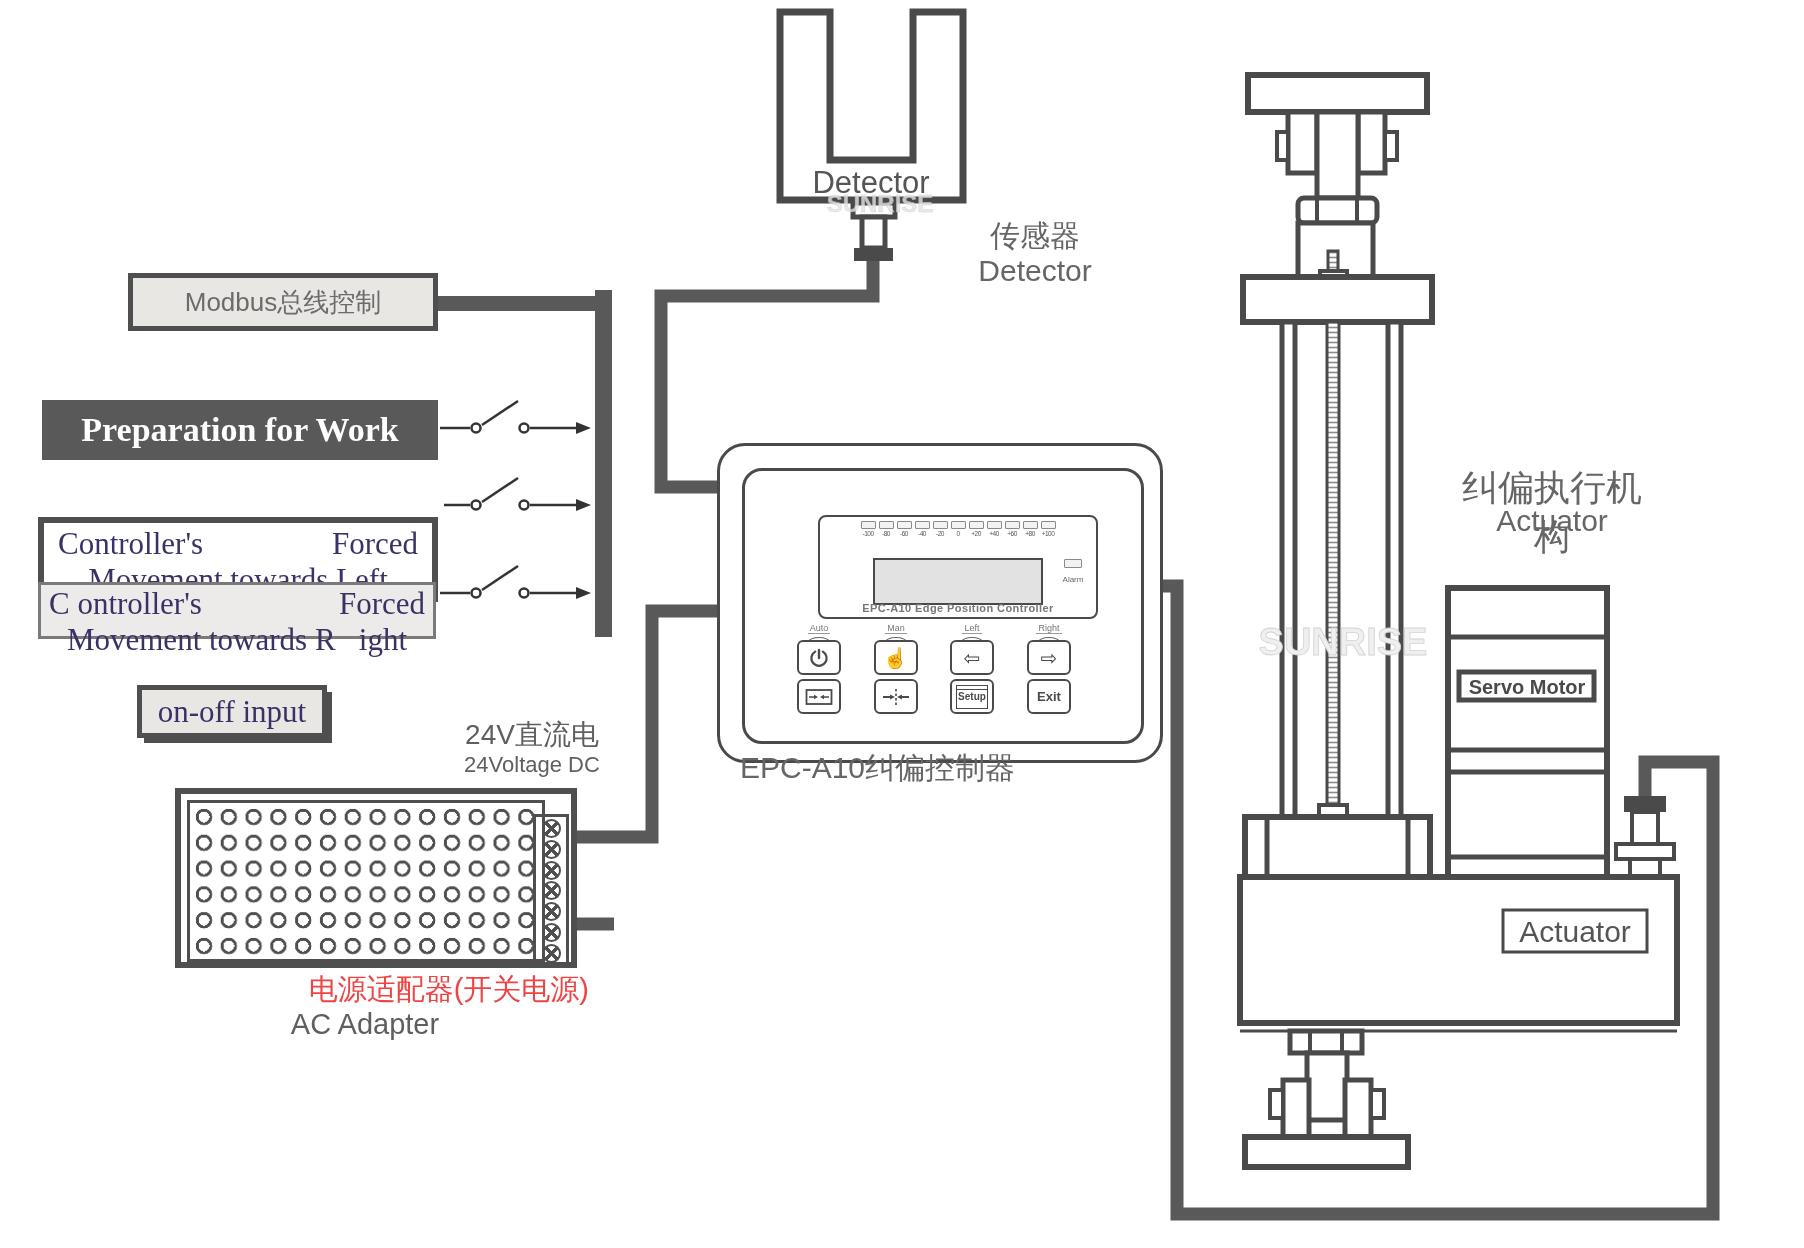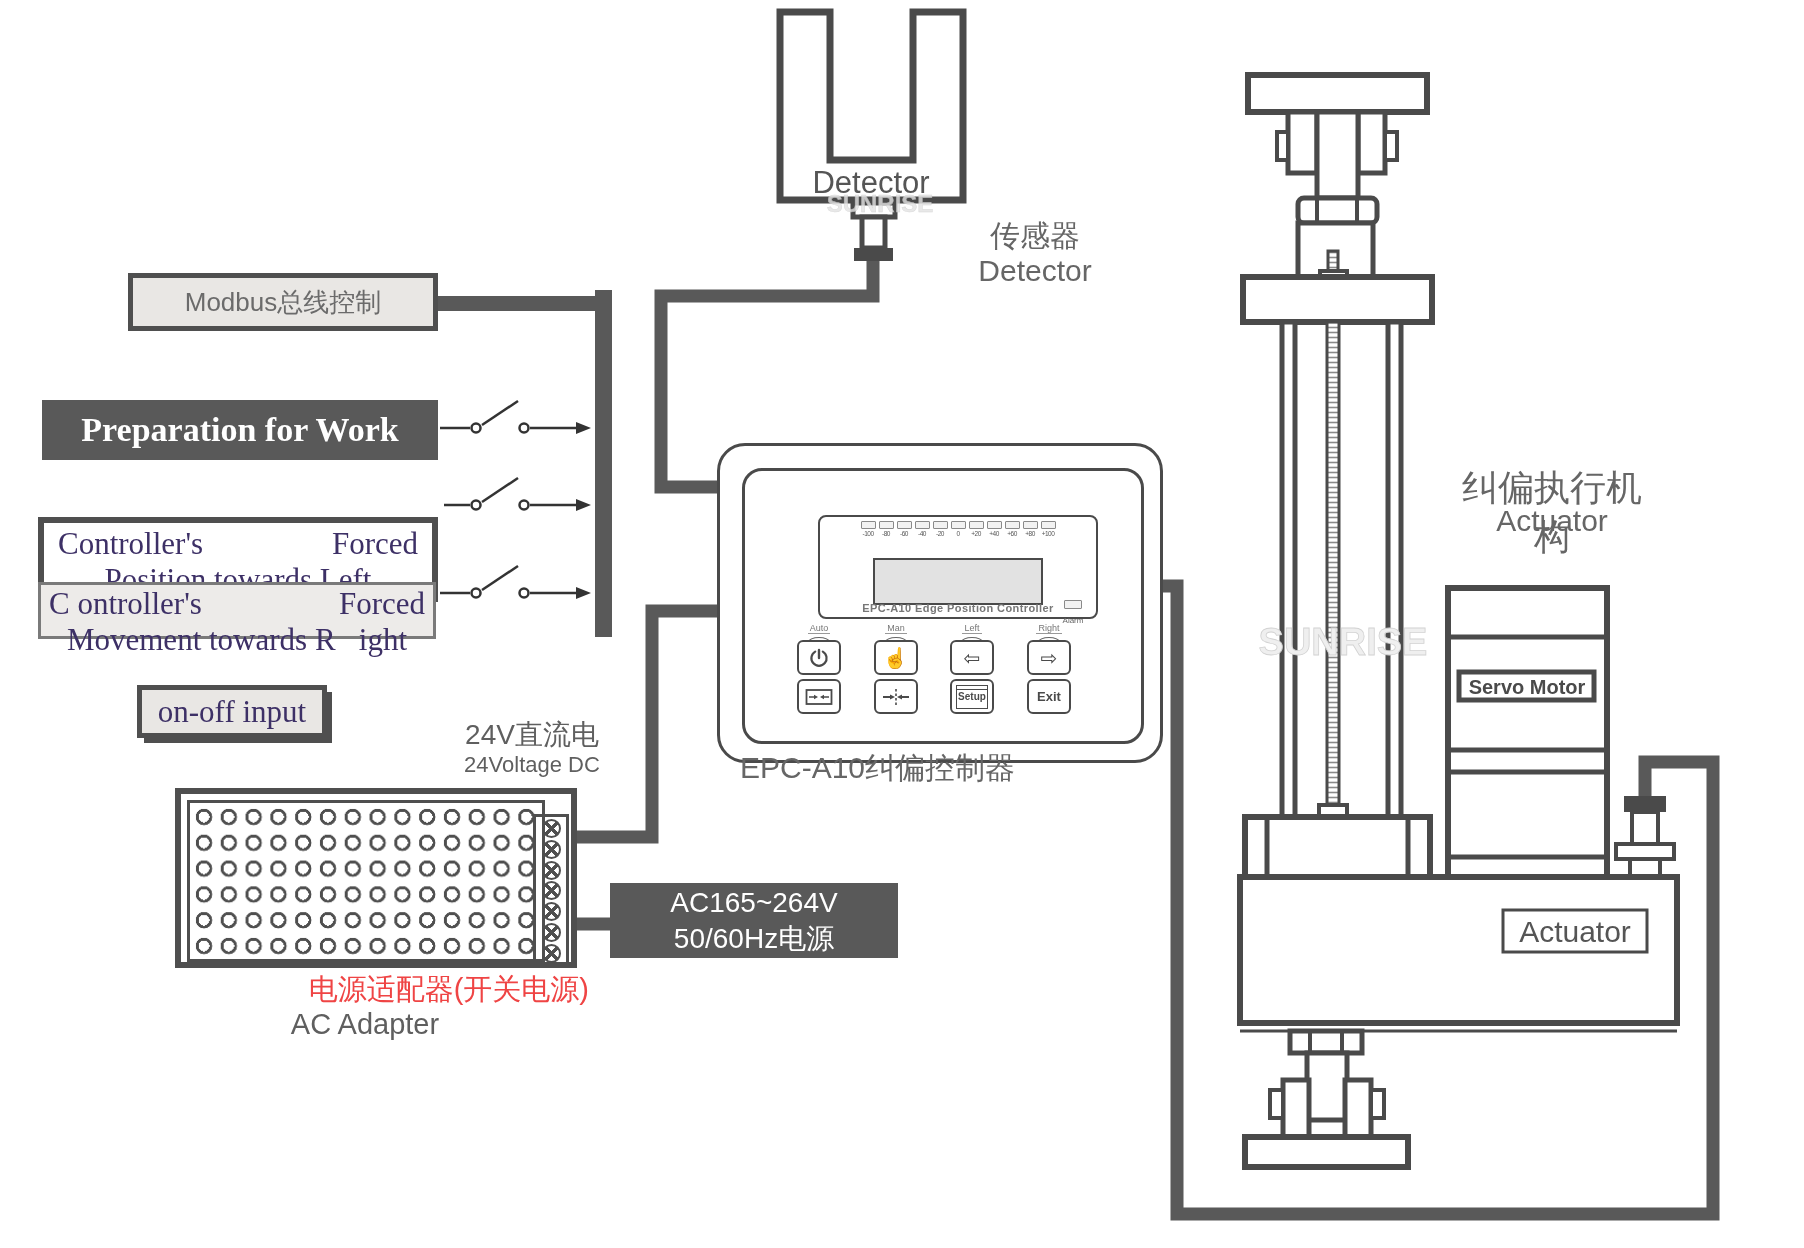--- a/index.html
+++ b/index.html
@@ -40,21 +40,21 @@
          display:flex;flex-direction:column;align-items:center;justify-content:center;font-size:28px;line-height:36px;}
   
   .controller{left:717px;top:443px;width:446px;height:320px;border:3px solid #4a4a4a;border-radius:28px;background:#fff;z-index:3;}
   .ctl-inner{position:absolute;left:22px;top:22px;width:396px;height:270px;border:3px solid #4a4a4a;border-radius:20px;}
   .panel{position:absolute;left:73px;top:44px;width:276px;height:100px;border:2px solid #4a4a4a;border-radius:8px;}
   .scale{position:absolute;left:40px;top:4px;width:196px;display:flex;justify-content:space-between;}
   .tick{display:flex;flex-direction:column;align-items:center;width:16px;}
   .seg{width:13px;height:6px;border:1.5px solid #8a8a8a;border-radius:1px;background:#f2f2f2;}
   .tlbl{font-size:6.5px;color:#555;margin-top:1px;letter-spacing:-0.5px;}
   .display{position:absolute;left:53px;top:41px;width:166px;height:43px;background:#e2e2e2;border:2px solid #4a4a4a;}
-  .alarm{position:absolute;left:238px;top:42px;width:30px;text-align:center;margin-top:41px;}
+  .alarm{position:absolute;left:238px;top:42px;width:30px;text-align:center;}
   .alarm .seg{margin:0 auto;width:16px;height:7px;}
   .alarm .albl{font-size:8px;color:#666;}
   .ptitle{position:absolute;left:0;bottom:3px;width:100%;text-align:center;font-size:11px;font-weight:bold;color:#777;letter-spacing:0.4px;}
   .led{position:absolute;width:44px;text-align:center;top:146px;}
   .led .ilbl{font-size:9px;color:#777;border-bottom:1px solid #999;display:inline-block;padding:0 2px;}
   .led .oval{width:20px;height:8px;border:1.5px solid #666;border-radius:50%;margin:2px auto 0;}
   .btn{position:absolute;width:40px;height:31px;border:2.5px solid #4a4a4a;border-radius:6px;background:#fff;
        display:flex;align-items:center;justify-content:center;color:#4a4a4a;}
   .btn svg{display:block;}
   .glyph{font-size:20px;line-height:1;}
@@ -197,21 +197,21 @@
 
   <div class="abs prep">
     <span>Preparation for Work</span>
   </div>
 
   <div class="abs leftbox">
     <div class="boxline1">
       <span>Controller's</span>
       <span>Forced</span>
     </div>
-    <div class="boxline2">Position towards Left</div>
+    <div class="boxline2">Movement towards Left</div>
   </div>
 
   <div class="abs rightbox">
     <div class="boxline1">
       <span>C ontroller's</span>
       <span>Forced</span>
     </div>
     <div class="boxline2">Movement towards R   ight</div>
   </div>
 
@@ -230,24 +230,20 @@
       <span class="screw"></span>
       <span class="screw"></span>
       <span class="screw"></span>
       <span class="screw"></span>
       <span class="screw"></span>
     </div>
   </div>
   <div class="abs adlab1">电源适配器(开关电源)</div>
   <div class="abs adlab2">AC Adapter</div>
 
-  <div class="abs acbox">
-    <div>AC165~264V</div>
-    <div>50/60Hz电源</div>
-  </div>
 
   <div class="abs controller">
     <div class="ctl-inner">
       <div class="panel">
         <div class="scale">
           <div class="tick">
               <span class="seg"></span>
               <span class="tlbl">-100</span>
             </div>
           <div class="tick">

